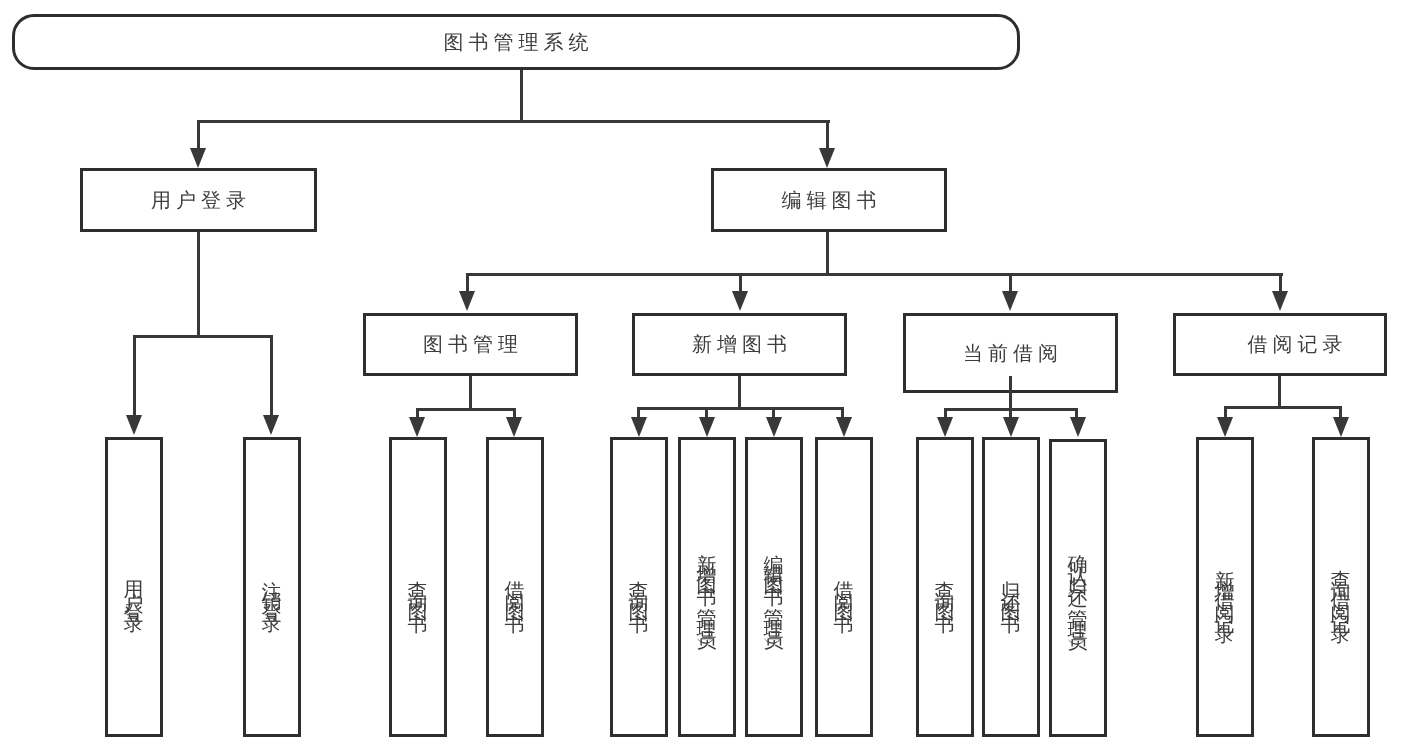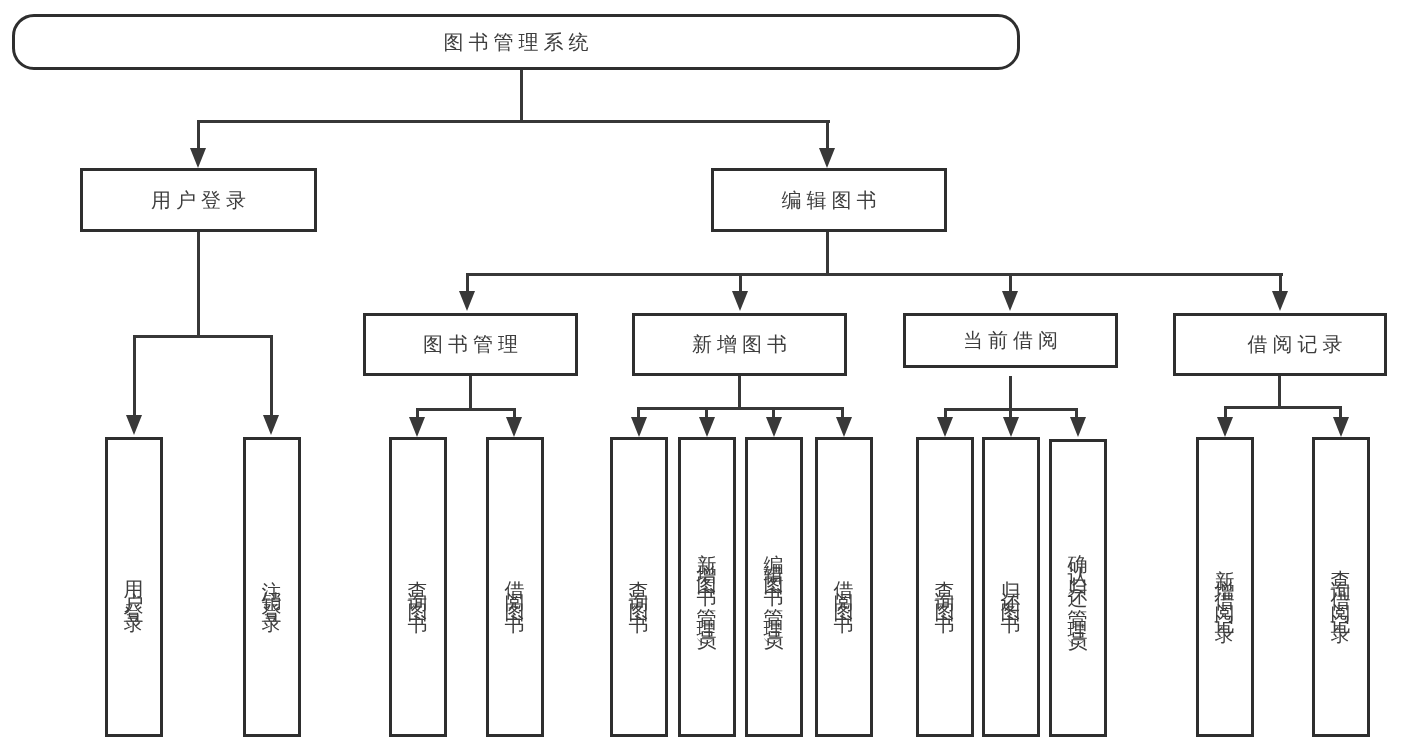--- a/index.html
+++ b/index.html
@@ -106,21 +106,21 @@
   <div class="arrowhead" style="left:1002px; top:291px;"></div>
   <div class="vline" style="left:1279px; top:273px; height:20px;"></div>
   <div class="arrowhead" style="left:1272px; top:291px;"></div>
 
   <div class="box" style="left:363px; top:313px; width:215px; height:63px;">
     <span class="hlabel">图书管理</span>
   </div>
   <div class="box" style="left:632px; top:313px; width:215px; height:63px;">
     <span class="hlabel">新增图书</span>
   </div>
-  <div class="box" style="left:903px; top:313px; width:215px; height:55px;">
+  <div class="box" style="left:903px; top:313px; width:215px; height:80px;">
     <span class="hlabel">当前借阅</span>
   </div>
   <div class="box" style="left:1173px; top:313px; width:214px; height:63px;padding-left:30px;">
     <span class="hlabel">借阅记录</span>
   </div>
 
   <div class="vline" style="left:469px; top:376px; height:32px;"></div>
   <div class="hline" style="left:416px; top:408px; width:100px;"></div>
   <div class="vline" style="left:416px; top:408px; height:10px;"></div>
   <div class="arrowhead" style="left:409px; top:417px;"></div>

